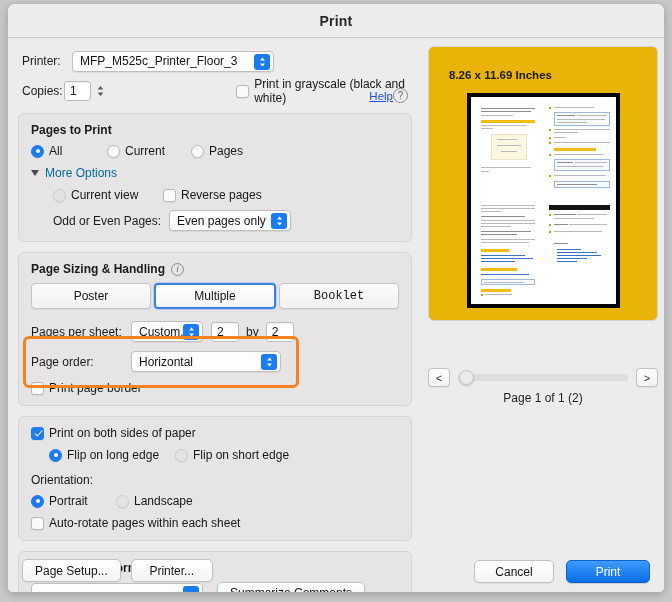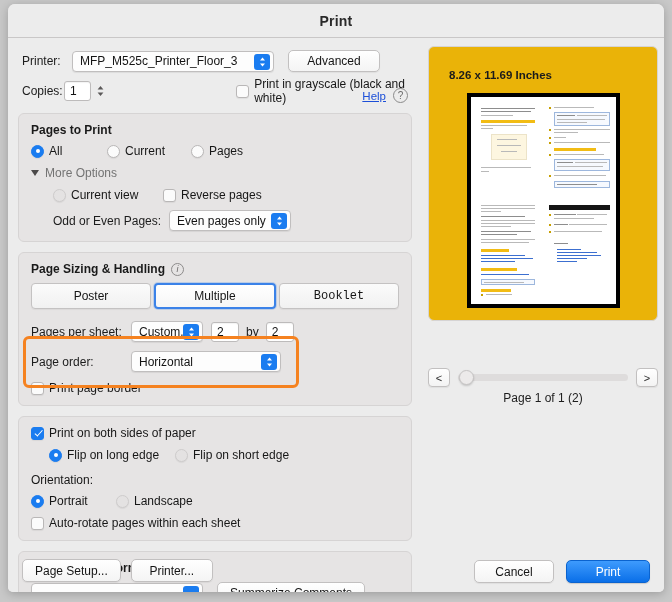--- a/index.html
+++ b/index.html
@@ -84,21 +84,21 @@
     height: 22px;
     font-size: 12px; color: #151515;
     display: inline-flex; align-items: center; justify-content: center;
     padding: 0 12px;
     box-shadow: 0 1px 1px rgba(0,0,0,0.06);
     cursor: default;
   }
 
   #helpwrap {
     position: absolute; right: 14px; top: 50px;
-    display: flex; align-items: center; gap: 7px;
+    display: flex; align-items: center; 
   }
   #helplink {
     font-size: 11.5px; color: #1c4fd8;
     text-decoration: underline;
   }
   .qmark {
     width: 15px; height: 15px; border-radius: 50%;
     border: 1px solid #8b8b8b; color: #6a6a6a;
     font-size: 10px; display: flex; align-items: center; justify-content: center;
   }
@@ -318,21 +318,20 @@
         <span class="lbl" style="width:50px">Printer:</span>
         <div class="popup" style="width:202px">
           <span>MFP_M525c_Printer_Floor_3</span>
           <span class="chev">
             <svg width="9" height="12" viewBox="0 0 9 12">
               <path d="M4.5 1.6 L7 4.6 L2 4.6 Z" fill="#fff"></path>
               <path d="M4.5 10.4 L2 7.4 L7 7.4 Z" fill="#fff"></path>
             </svg>
           </span>
         </div>
-        <div class="pushbtn" style="margin-left:14px;min-width:92px">Advanced</div>
       </div>
 
       <div class="toprow" style="height:30px">
         <span class="lbl" style="width:50px">Copies:</span>
         <div class="textfield" style="width:30px">1</div>
         <div class="stepper">
           <svg width="9" height="14" viewBox="0 0 9 14">
             <path d="M4.5 2 L7.4 5.6 L1.6 5.6 Z" fill="#5a5858"></path>
             <path d="M4.5 12 L1.6 8.4 L7.4 8.4 Z" fill="#5a5858"></path>
           </svg>
@@ -361,21 +360,21 @@
             <span>Current</span>
           </div>
           <div class="opt" style="width:66px">
             <span class="radio"></span>
             <span>Pages</span>
           </div>
         </div>
 
         <div class="row" style="margin-top:8px">
           <span class="disclosure"></span>
-          <span style="font-size:12px;color:#737373">More Options</span>
+          <span style="font-size:12px;color:#0369a1">More Options</span>
         </div>
 
         <div class="row" style="margin-top:8px;margin-left:22px">
           <div class="opt" style="width:110px">
             <span class="radio dim"></span>
             <span>Current view</span>
           </div>
           <div class="opt">
             <span class="checkbox"></span>
             <span>Reverse pages</span>

